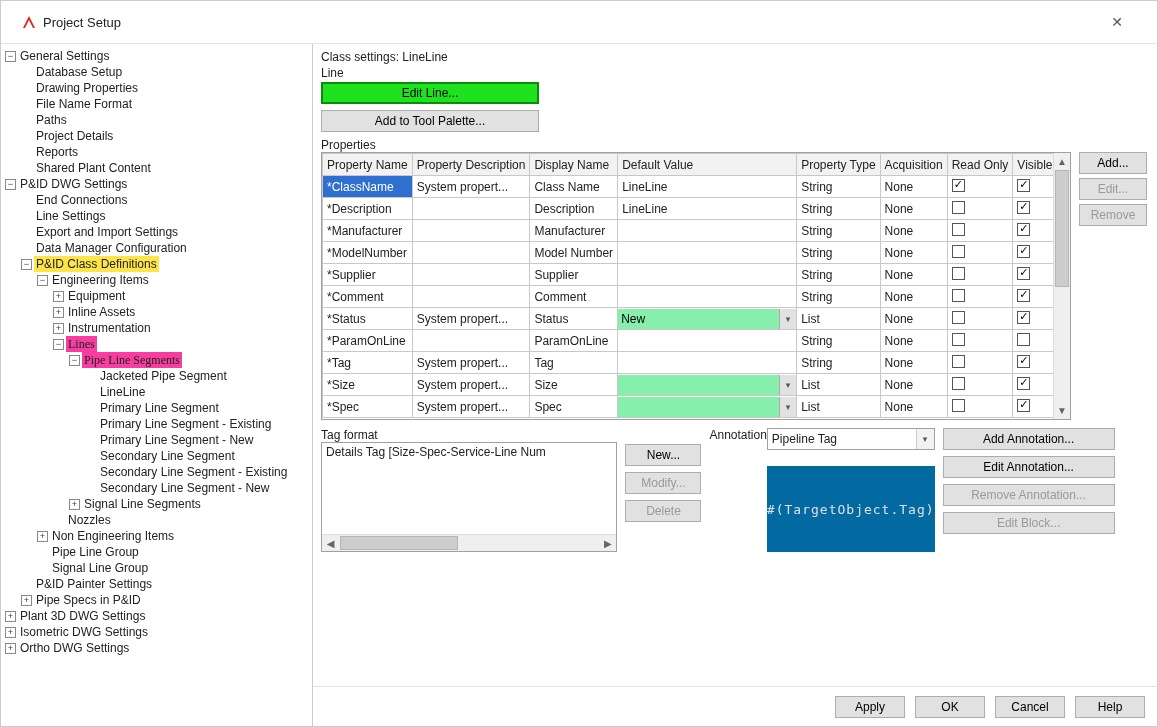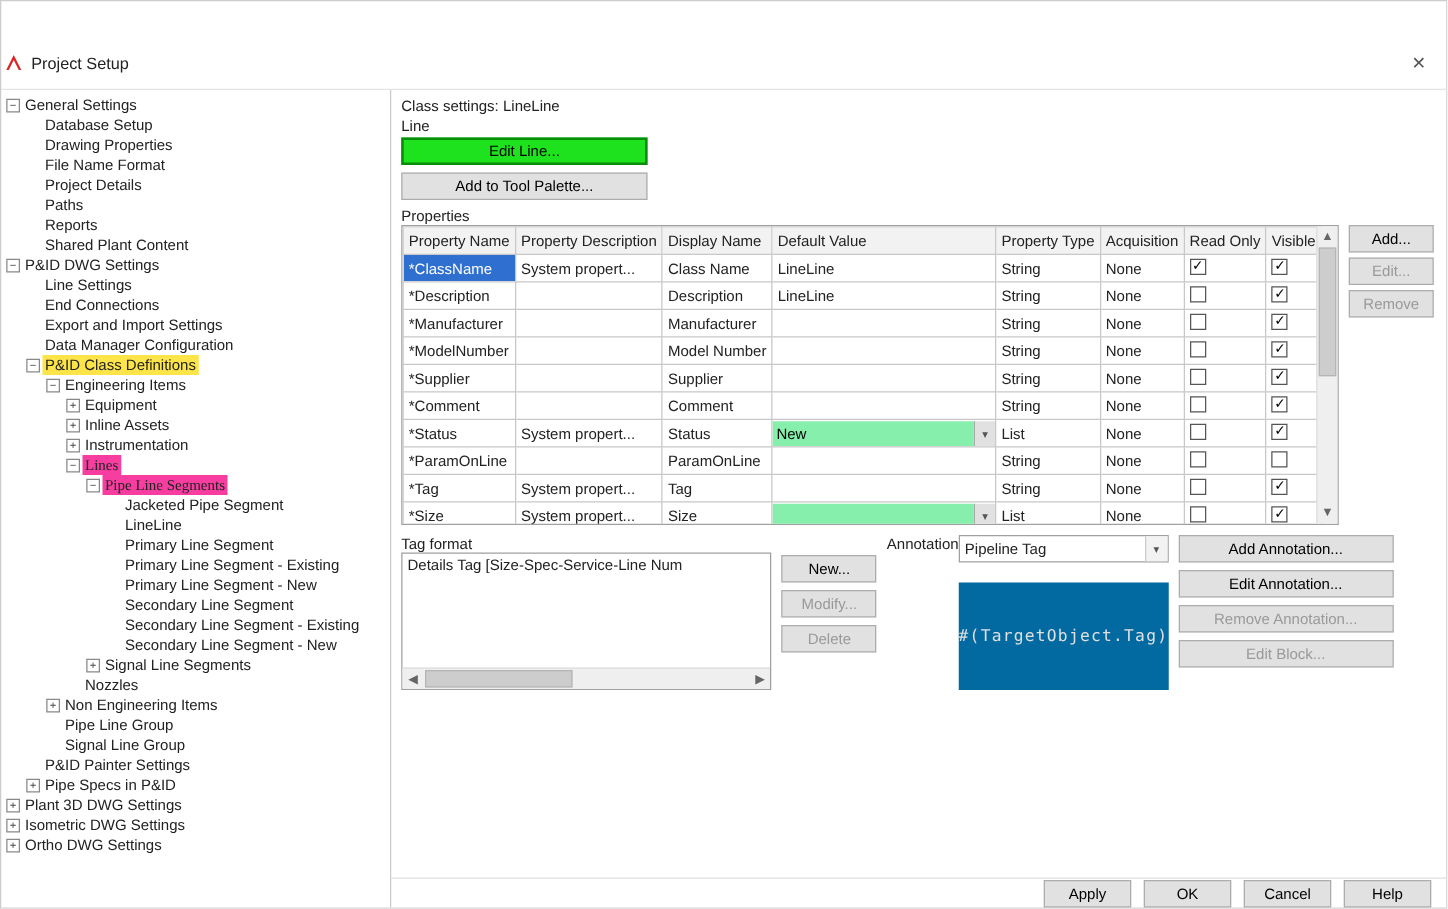--- a/index.html
+++ b/index.html
@@ -1,18 +1,18 @@
 <!DOCTYPE html>
 <html><head>
 <meta charset="utf-8">
 <style>
   * { box-sizing: border-box; }
   html, body { margin: 0; padding: 0; font-family: "Segoe UI", Tahoma, sans-serif; font-size: 12px; color: #222; }
   .window { width: 1158px; height: 727px; background: #fff; border: 1px solid #ccc; display: flex; flex-direction: column; }
-  .titlebar { height: 43px; display: flex; align-items: center; padding: 0 2px; border-bottom: 1px solid #e5e5e5; margin-top: 28px; }
+  .titlebar { height: 43px; display: flex; align-items: center; padding: 0 20px; border-bottom: 1px solid #e5e5e5; }
   .titlebar .logo { width: 16px; height: 16px; margin-right: 6px; display: flex; align-items: center; justify-content: center; }
   .titlebar .logo svg { width: 16px; height: 16px; }
   .titlebar .ttl { font-size: 13px; }
   .titlebar .spacer { flex: 1; }
   .titlebar .close { width: 40px; height: 26px; display: flex; align-items: center; justify-content: center; font-size: 14px; color: #555; }
 
   .body { flex: 1; display: flex; min-height: 0; }
 
   .tree-pane { width: 312px; border-right: 1px solid #ccc; padding: 4px 2px; overflow: auto; }
   .tree ul { list-style: none; margin: 0; padding-left: 16px; }
@@ -24,21 +24,21 @@
   .tree .lbl { padding: 0 2px; }
   .hl-yellow { background: #fde549; }
   .hl-pink { background: #f73ea0; font-family: Liberation Serif, serif; }
 
   .right-pane { flex: 1; display: flex; flex-direction: column; min-width: 0; }
   .content { flex: 1; padding: 6px 10px 4px 8px; display: flex; flex-direction: column; min-height: 0; }
 
   .group { border: none; margin-bottom: 6px; }
   .group .grplabel { font-size: 12px; margin-bottom: 2px; }
   .btn { height: 22px; border: 1px solid #adadad; background: #e1e1e1; font: inherit; padding: 0 8px; cursor: pointer; }
-  .btn-wide { width: 197px; display: block; }
+  .btn-wide { width: 218px; display: block; }
   .btn-edit-line { background: #1de21d; border: 2px solid #0a8d0a; font-weight: normal; }
   .btn-wide + .btn-wide { margin-top: 6px; }
 
   .props-area { display: flex; gap: 8px; flex: 0 0 auto; }
   .props-table-wrap { border: 1px solid #a0a0a0; position: relative; flex: 1; }
   .props-scroll { position: absolute; top: 0; right: 0; width: 17px; height: 100%; background: #efefef; border-left: 1px solid #ddd; display: flex; flex-direction: column; align-items: center; justify-content: space-between; }
   .props-scroll .arrow { width: 100%; height: 17px; display: flex; align-items: center; justify-content: center; color: #666; font-size: 10px; }
   .props-scroll .thumb { width: 14px; flex: 1; margin: 0 1px; background: #cdcdcd; border: 1px solid #b5b5b5; height: 35%; }
   .props-scroll .track { flex: 1; }
   table.props { border-collapse: collapse; width: calc(100% - 17px); }
@@ -73,21 +73,21 @@
   .annotation-inner { display: flex; gap: 8px; }
   .ann-left { flex: 1; display: flex; flex-direction: column; gap: 16px; }
   .select { border: 1px solid #a0a0a0; height: 22px; display: flex; align-items: center; background: #fff; }
   .select .seltext { flex: 1; padding: 0 4px; }
   .select .arrow { width: 18px; display: flex; align-items: center; justify-content: center; border-left: 1px solid #ccc; height: 100%; background: #f2f2f2; font-size: 9px; color: #555; }
   .preview { flex: 1; min-height: 78px; background: #0369a1; color: #e0e0e0; display: flex; align-items: center; justify-content: center; font-family: Consolas, monospace; font-size: 13px; letter-spacing: 1px; }
   .ann-btns { width: 172px; display: flex; flex-direction: column; gap: 6px; }
   .ann-btns .btn { width: 100%; }
   .ann-btns .btn.disabled { color: #999; }
 
-  .footer { height: 24px; border-top: 1px solid #e0e0e0; display: flex; justify-content: flex-end; align-items: center; gap: 10px; padding: 0 12px; }
+  .footer { height: 40px; border-top: 1px solid #e0e0e0; display: flex; justify-content: flex-end; align-items: center; gap: 10px; padding: 0 12px; }
   .footer .btn { width: 70px; }
 
   th.col-name{width:90px}th.col-desc{width:90px}th.col-disp{width:90px}th.col-def{width:90px}th.col-type{width:90px}th.col-acq{width:86px}th.col-ro{width:82px}th.col-vis{width:72px}
 </style>
 </head>
 <body>
 
 <div class="window">
   <div class="titlebar">
     <span class="logo">
@@ -125,27 +125,27 @@
                 </li>
             <li>
                   <div class="row">
                     <span class="tw none"></span>
                     <span class="lbl">File Name Format</span>
                   </div>
                 </li>
             <li>
                   <div class="row">
                     <span class="tw none"></span>
+                    <span class="lbl">Paths</span>
+                  </div>
+                </li>
+            <li>
+                  <div class="row">
+                    <span class="tw none"></span>
                     <span class="lbl">Project Details</span>
-                  </div>
-                </li>
-            <li>
-                  <div class="row">
-                    <span class="tw none"></span>
-                    <span class="lbl">Paths</span>
                   </div>
                 </li>
             <li>
                   <div class="row">
                     <span class="tw none"></span>
                     <span class="lbl">Reports</span>
                   </div>
                 </li>
             <li>
                   <div class="row">
@@ -157,27 +157,27 @@
         </li>
         <li>
               <div class="row">
                 <span class="tw">−</span>
                 <span class="lbl">P&amp;ID DWG Settings</span>
               </div>
           <ul>
             <li>
                   <div class="row">
                     <span class="tw none"></span>
+                    <span class="lbl">End Connections</span>
+                  </div>
+                </li>
+            <li>
+                  <div class="row">
+                    <span class="tw none"></span>
                     <span class="lbl">Line Settings</span>
-                  </div>
-                </li>
-            <li>
-                  <div class="row">
-                    <span class="tw none"></span>
-                    <span class="lbl">End Connections</span>
                   </div>
                 </li>
             <li>
                   <div class="row">
                     <span class="tw none"></span>
                     <span class="lbl">Export and Import Settings</span>
                   </div>
                 </li>
             <li>
                   <div class="row">
@@ -355,21 +355,21 @@
           <div class="grplabel">Class settings: LineLine</div>
           <div style="margin-top:2px">
             <div class="grplabel">Line</div>
             <button class="btn btn-wide btn-edit-line">Edit Line...</button>
             <button class="btn btn-wide">Add to Tool Palette...</button>
           </div>
         </div>
 
         <div class="grplabel">Properties</div>
         <div class="props-area">
-          <div class="props-table-wrap" style="height:240px; overflow:hidden;">
+          <div class="props-table-wrap" style="height:268px; overflow:hidden;">
             <table class="props">
               <thead>
                   <tr>
                 <th class="col-name">Property Name</th>
                 <th class="col-desc">Property Description</th>
                 <th class="col-disp">Display Name</th>
                 <th class="col-def">Default Value</th>
                 <th class="col-type">Property Type</th>
                 <th class="col-acq">Acquisition</th>
                 <th class="col-ro">Read Only</th>

